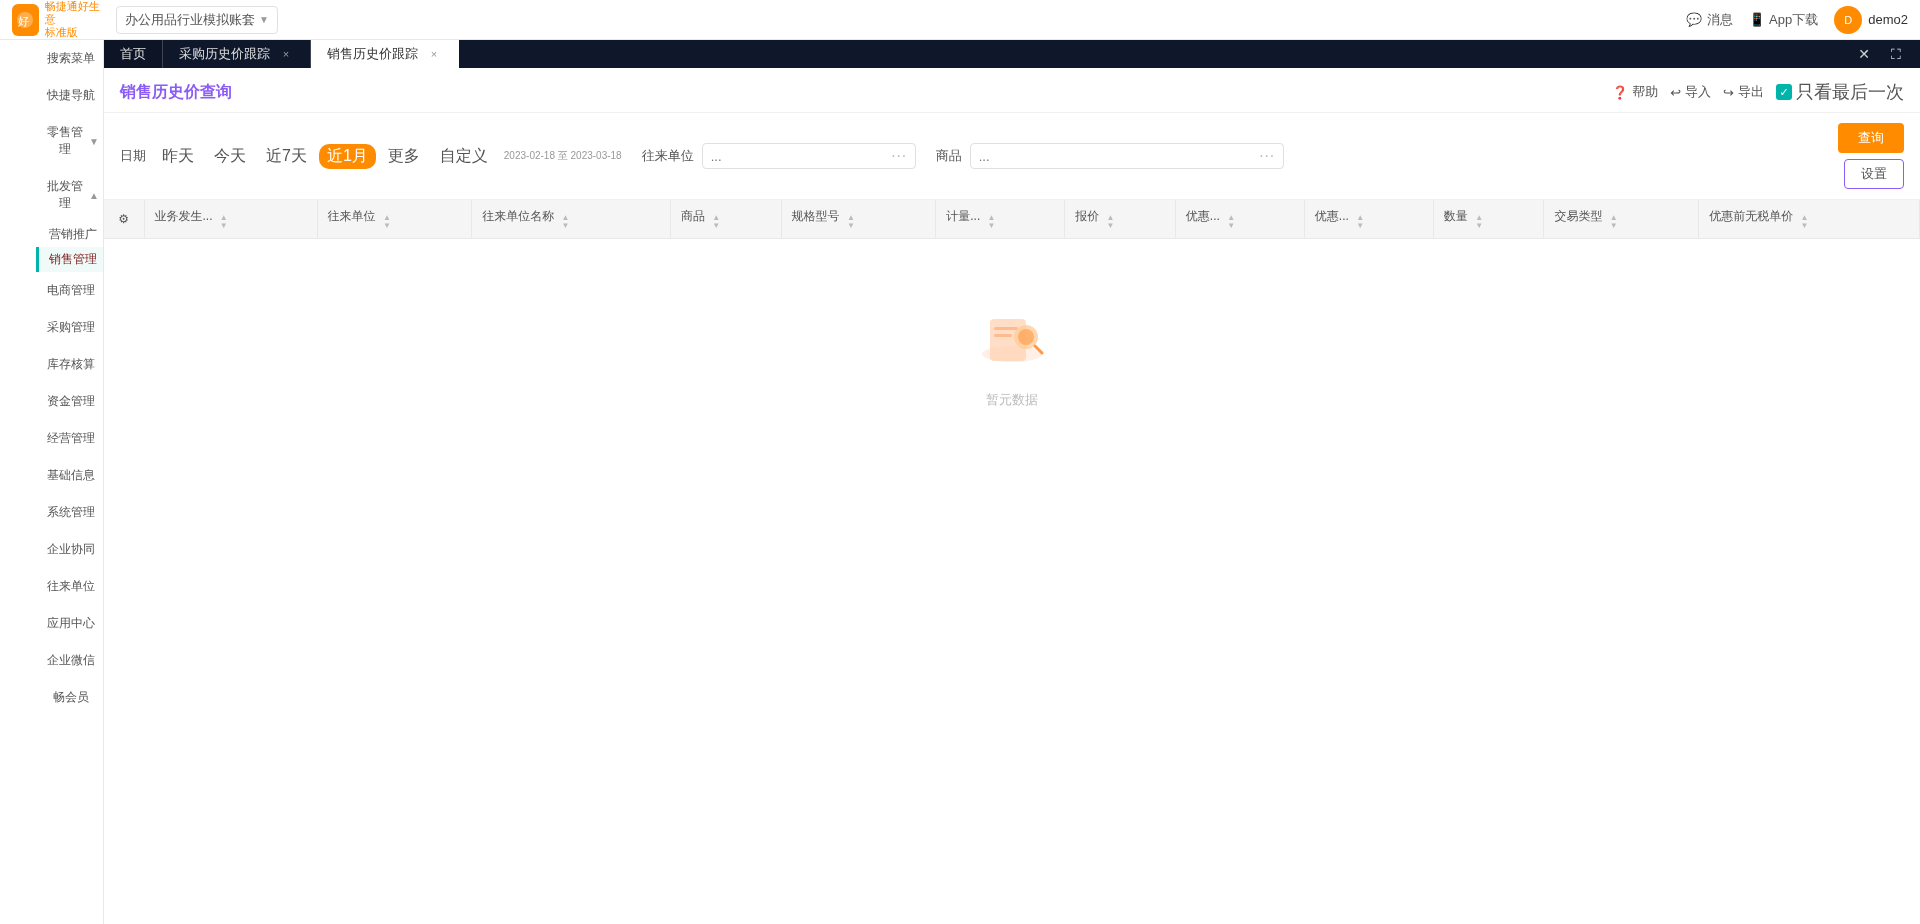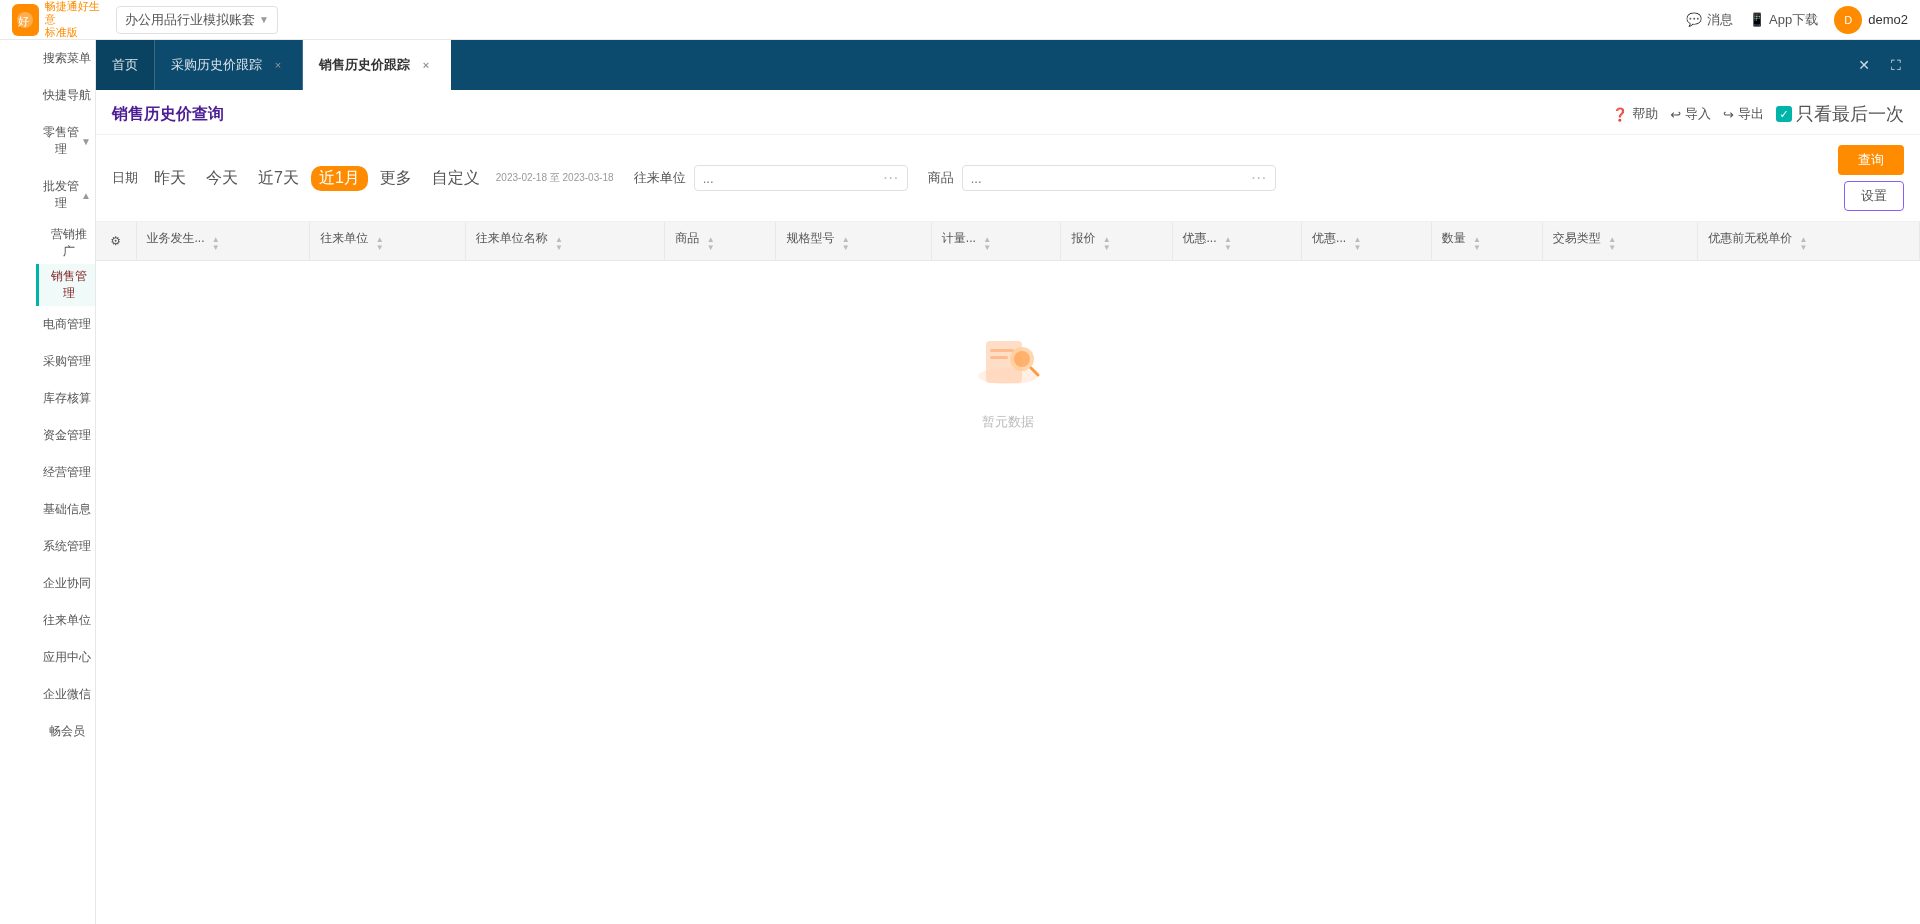--- a/index.html
+++ b/index.html
@@ -12,39 +12,39 @@
     .logo-icon svg { width: 20px; height: 20px; }
     .logo-text { font-size: 11px; color: #ff8c00; line-height: 1.2; }
     .workspace-selector { display: flex; align-items: center; gap: 4px; padding: 4px 8px; border: 1px solid #e0e0e0; border-radius: 4px; cursor: pointer; font-size: 13px; color: #555; margin-left: 8px; }
     .workspace-selector .chevron { font-size: 10px; color: #999; }
     .top-bar-right { margin-left: auto; display: flex; align-items: center; gap: 16px; }
     .top-bar-btn { display: flex; align-items: center; gap: 4px; color: #555; cursor: pointer; font-size: 13px; }
     .avatar { width: 28px; height: 28px; border-radius: 50%; background: #ff8c00; display: flex; align-items: center; justify-content: center; color: #fff; font-size: 11px; }
 
     
     .layout { display: flex; flex: 1; overflow: hidden; }
-    .sidebar { width: 96px; background: #fff; border-right: 1px solid #e8e8e8; display: flex; flex-direction: column; overflow-y: auto; padding-left: 36px; }
+    .sidebar { width: 104px; background: #fff; border-right: 1px solid #e8e8e8; display: flex; flex-direction: column; overflow-y: auto; padding-left: 36px; }
     .sidebar-item { padding: 10px 4px; text-align: center; cursor: pointer; font-size: 12px; color: #555; border-left: 3px solid transparent; display: flex; align-items: center; justify-content: center; }
     .sidebar-item.active { color: #7f1d1d; border-left-color: #00b4aa; background: #f0faf9; }
     .sidebar-item.has-arrow { display: flex; justify-content: center; align-items: center; gap: 2px; }
     .sidebar-arrow { font-size: 10px; color: #999; }
 
     
-    .tab-bar { height: 50px; background: #0c4a6e; display: flex; align-items: stretch; }
+    .tab-bar { height: 28px; background: #0f172a; display: flex; align-items: stretch; }
     .tab { display: flex; align-items: center; padding: 0 16px; cursor: pointer; font-size: 13px; color: rgba(255,255,255,0.85); gap: 8px; border-right: 1px solid rgba(255,255,255,0.2); }
     .tab.home { background: rgba(0,0,0,0.1); }
-    .tab.active { background: #fff; color: #333; font-weight: bold; }
+    .tab.active { background: #fff; color: #333; }
     .tab-close { width: 16px; height: 16px; border-radius: 50%; display: flex; align-items: center; justify-content: center; font-size: 11px; color: #999; }
     .tab-bar-right { margin-left: auto; display: flex; align-items: center; padding: 0 12px; gap: 8px; }
     .tab-bar-right-btn { width: 24px; height: 24px; display: flex; align-items: center; justify-content: center; color: rgba(255,255,255,0.8); cursor: pointer; font-size: 14px; }
 
     
     .main-content { flex: 1; background: #fff; display: flex; flex-direction: column; overflow: hidden; }
     .page-header { padding: 12px 16px 8px; border-bottom: 1px solid #f0f0f0; display: flex; align-items: center; justify-content: space-between; }
-    .page-title { font-size: 16px; font-weight: 600; color: #4c1d95; }
+    .page-title { font-size: 16px; font-weight: 600; color: #8b5cf6; }
     .page-header-actions { display: flex; align-items: center; gap: 12px; }
     .header-action-btn { display: flex; align-items: center; gap: 4px; font-size: 13px; color: #555; cursor: pointer; }
     .checkbox-wrapper { display: flex; align-items: center; gap: 4px; font-size: 18px; color: #555; }
     .checkbox-teal { width: 16px; height: 16px; background: #00b4aa; border-radius: 3px; display: flex; align-items: center; justify-content: center; }
     .checkbox-teal::after { content: '✓'; color: #fff; font-size: 11px; }
 
     
     .filter-bar { padding: 10px 16px; border-bottom: 1px solid #f0f0f0; display: flex; align-items: center; gap: 20px; flex-wrap: wrap; }
     .filter-group { display: flex; align-items: center; gap: 8px; }
     .filter-label { color: #555; font-size: 13px; white-space: nowrap; }

